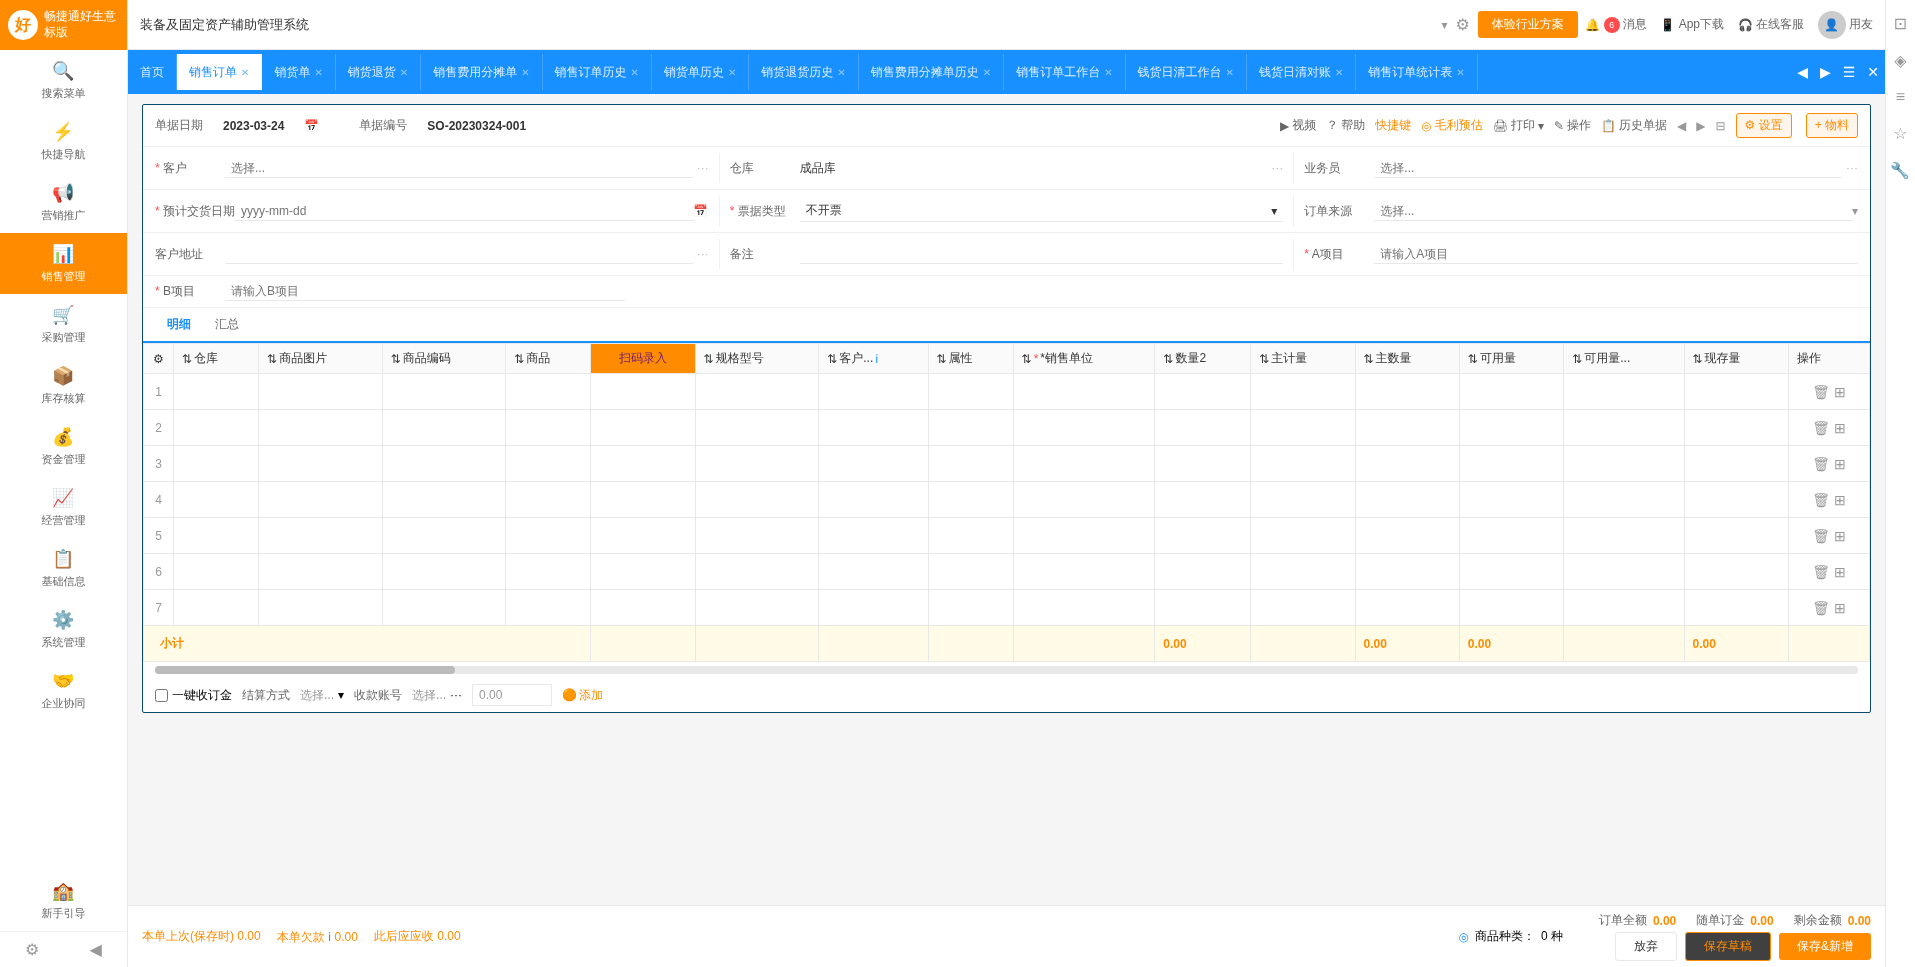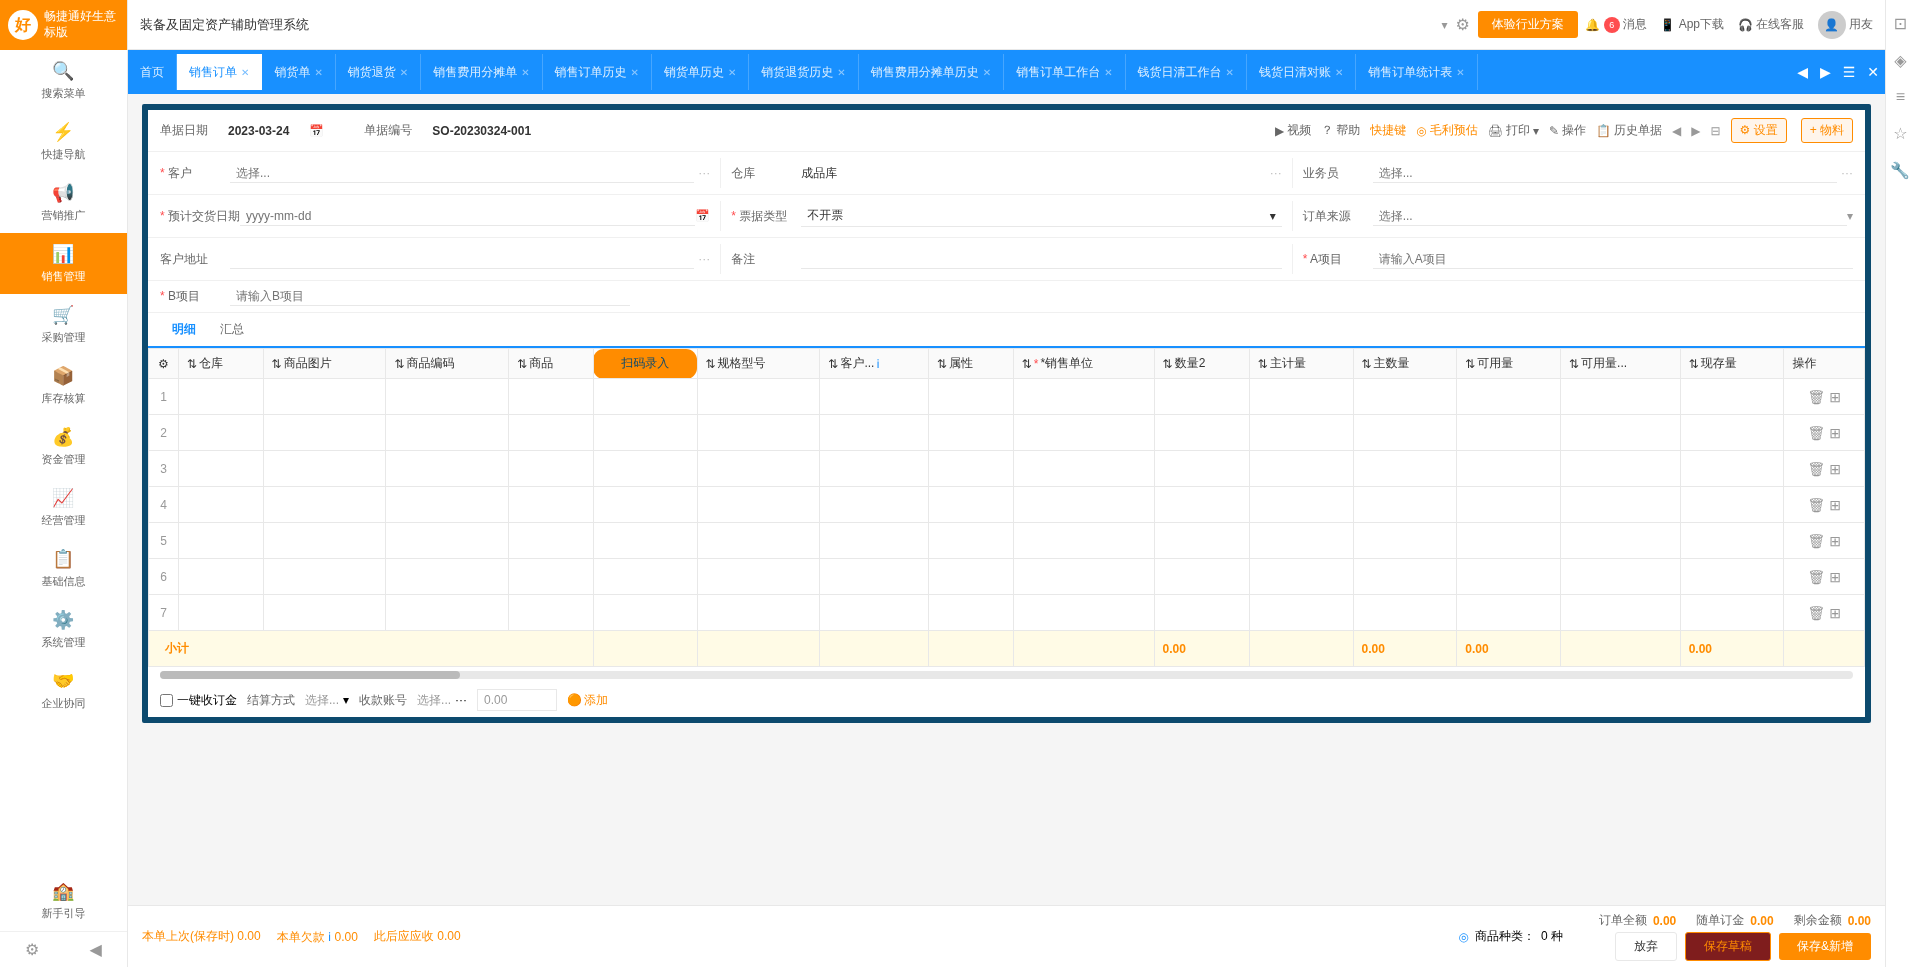--- a/index.html
+++ b/index.html
@@ -33,21 +33,21 @@
     .nav-tab { padding: 0 12px; height: 36px; display: flex; align-items: center; cursor: pointer; color: rgba(255,255,255,0.85); white-space: nowrap; font-size: 12px; border-right: 1px solid rgba(255,255,255,0.2); }
     .nav-tab.active { background: #fff; color: #1890ff; }
     .nav-tab .close-x { margin-left: 4px; opacity: 0.6; font-size: 10px; }
     .nav-arrows { display: flex; align-items: center; margin-left: auto; }
     .nav-arrow { color: #fff; padding: 0 6px; cursor: pointer; font-size: 14px; height: 36px; display: flex; align-items: center; }
 
     
     .content { flex: 1; overflow-y: auto; padding: 10px 14px; background: #f5f5f5; }
 
     
-    .form-card { background: #fff; border: 6px solid #0c4a6e; border-radius: 2px; margin-bottom: 8px; }
+    .form-card { background: #fff; border: 1px solid #0c4a6e; border-radius: 2px; margin-bottom: 8px; }
 
     
     .form-header { display: flex; align-items: center; padding: 8px 12px; border-bottom: 1px solid #f0f0f0; gap: 20px; }
     .form-header-right { margin-left: auto; display: flex; align-items: center; gap: 10px; }
     .header-btn { display: flex; align-items: center; gap: 3px; color: #666; cursor: pointer; font-size: 12px; }
     .header-btn.orange { color: #ff8c00; text-align: center; }
 
     
     .form-row { display: flex; align-items: center; padding: 6px 12px; border-bottom: 1px solid #f0f0f0; gap: 0; }
     .form-field { display: flex; align-items: center; flex: 1; min-width: 0; }
@@ -77,21 +77,21 @@
 
     
     .bottom-bar { background: #fff; border-top: 1px solid #e8e8e8; padding: 6px 14px; display: flex; align-items: center; gap: 16px; }
     .bottom-stat { color: #666; }
     .bottom-stat span { color: #ff8c00; }
     .summary-item { display: flex; align-items: center; gap: 6px; }
     .summary-label { color: #666; }
     .summary-val { color: #ff8c00; font-weight: bold; }
     .bottom-actions { display: flex; gap: 8px; align-items: center; }
     .btn-discard { border: 1px solid #e8e8e8; background: #fff; padding: 5px 18px; border-radius: 3px; cursor: pointer; color: #333; }
-    .btn-save-draft { border: 1px solid #ff8c00; background: #7f1d1d; color: #ff8c00; padding: 5px 18px; border-radius: 3px; cursor: pointer; }
+    .btn-save-draft { border: 1px solid #ff8c00; background: #404040; color: #ff8c00; padding: 5px 18px; border-radius: 3px; cursor: pointer; }
     .btn-save-new { background: #ff8c00; color: #fff; border: none; padding: 5px 18px; border-radius: 3px; cursor: pointer; }
 
     
     .right-sidebar { width: 30px; background: #fff; display: flex; flex-direction: column; align-items: center; border-left: 1px solid #e8e8e8; padding-top: 10px; gap: 10px; }
     .right-sidebar-icon { color: #999; cursor: pointer; font-size: 16px; padding: 4px; }
 
     
     ::-webkit-scrollbar { width: 6px; height: 6px; }
     ::-webkit-scrollbar-track { background: #f1f1f1; }
     ::-webkit-scrollbar-thumb { background: #ccc; border-radius: 3px; }
@@ -397,21 +397,21 @@
                 </th>
               <th>
                   <div class="th-sort">⇅ <span>商品图片</span></div>
                 </th>
               <th>
                   <div class="th-sort">⇅ <span>商品编码</span></div>
                 </th>
               <th>
                   <div class="th-sort">⇅ <span>商品</span></div>
                 </th>
-              <th style="background:#ff8c00;color:#0c4a6e;text-align:center;border-radius:11px;">
+              <th style="background:#ff8c00;color:#701a75;text-align:center;">
                 <span>扫码录入</span>
               </th>
               <th>
                   <div class="th-sort">⇅ <span>规格型号</span></div>
                 </th>
               <th>
                   <div class="th-sort">⇅ <span>客户...</span> <span style="color:#1890ff;">ℹ</span></div>
                 </th>
               <th>
                   <div class="th-sort">⇅ <span>属性</span></div>

